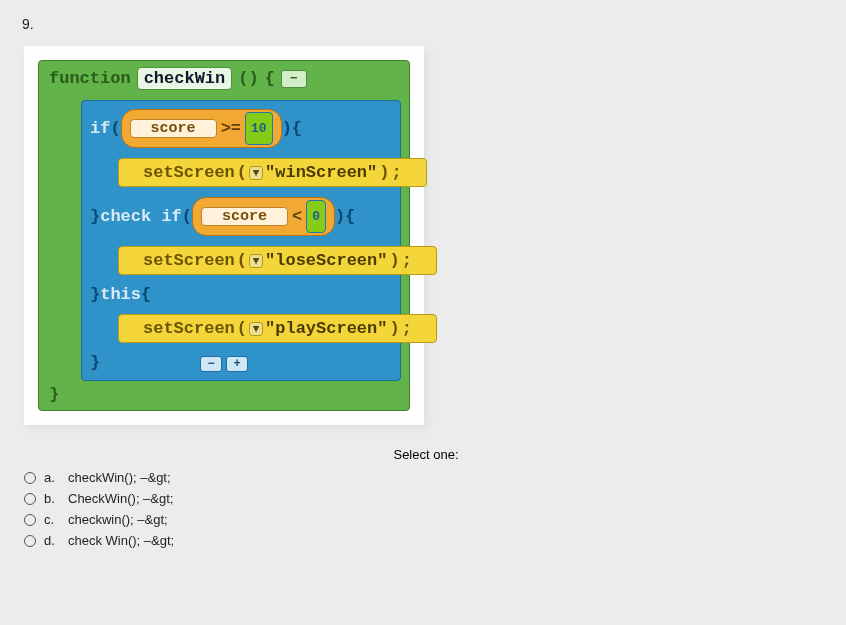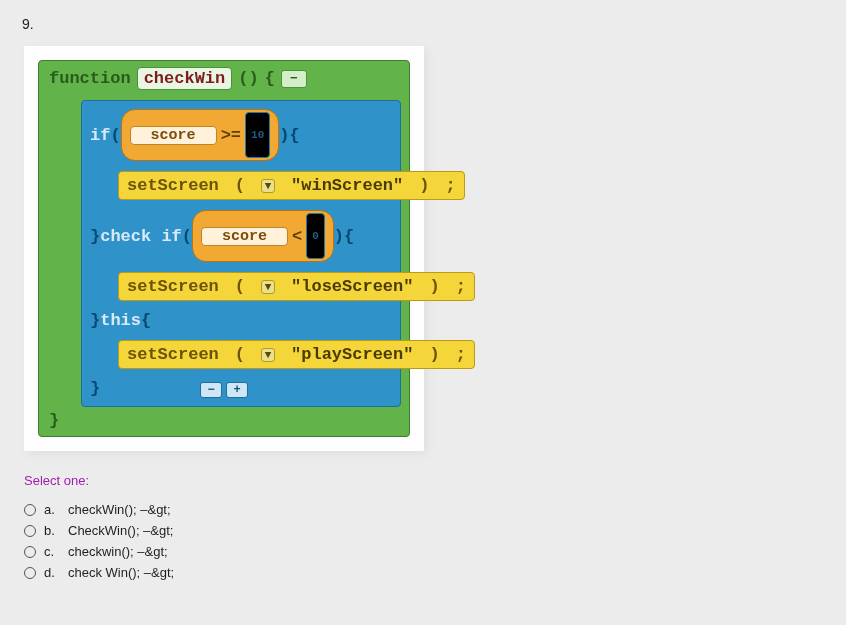--- a/index.html
+++ b/index.html
@@ -32,21 +32,21 @@
       padding: 6px 8px 6px 10px;
       color: #2a5b1c;
       margin-bottom: 6px;
     }
     .func-header { display: flex; align-items: center; gap: 6px; }
     .func-name {
       background: #e9f6e3;
       border: 1px solid #4d8f3a;
       border-radius: 4px;
       padding: 1px 6px;
-      color: #7f1d1d;
+      color: #0f172a;
     }
     .collapse-pill {
       background: #d3eec9;
       border: 1px solid #4d8f3a;
       border-radius: 3px;
       width: 26px;
       height: 18px;
       display: inline-flex;
       align-items: center;
       justify-content: center;
@@ -85,37 +85,37 @@
     }
     .var-chip {
       background: #fff1da;
       border: 1px solid #c08427;
       border-radius: 4px;
       padding: 0 20px;
       color: #7a4d0d;
       font-size: 15px;
     }
     .num-chip {
-      background: #000000;
+      background: #84cc16;
       border: 1px solid #2577a8;
       border-radius: 4px;
-      padding: 16px 5px;
+      padding: 8px 5px;
       color: #1e5f87;
-      font-size: 11px;
+      font-size: 13px;
     }
     
     
     .call-block {
       background: #f4d53a;
       border: 1px solid #b89a15;
       border-radius: 4px;
-      padding: 4px 8px;
+      padding: 4px 24px;
       display: inline-flex;
       align-items: center;
-      gap: 16px;
+      gap: 2px;
       color: #6b5405;
     }
     .dd-chip {
       background: #eadf8e;
       border: 1px solid #b89a15;
       border-radius: 3px;
       font-size: 11px;
       width: 14px; height: 14px;
       display: inline-flex; align-items: center; justify-content: center;
       color: #5a4908;
@@ -130,21 +130,21 @@
       width: 22px; height: 16px;
       font-size: 12px;
       display: inline-flex; align-items: center; justify-content: center;
       color: #134e75;
     }
     .brace { color: #074771; }
     .func-brace { color: #2a5b1c; }
     
     
     .answers { margin: 22px 0 0 6px; }
-    .select-label { font-size: 13px; color: #a21caf; margin-bottom: 14px; }
+    .select-label { font-size: 13px; color: #000000; margin-bottom: 8px; text-align: center; }
     .opt-row { display: flex; align-items: center; gap: 8px; margin: 6px 0; font-size: 13px; }
     .radio {
       width: 12px; height: 12px;
       border: 1.5px solid #555;
       border-radius: 50%;
       display: inline-block;
     }
     .opt-letter { min-width: 16px; }
   </style>
 </head>

